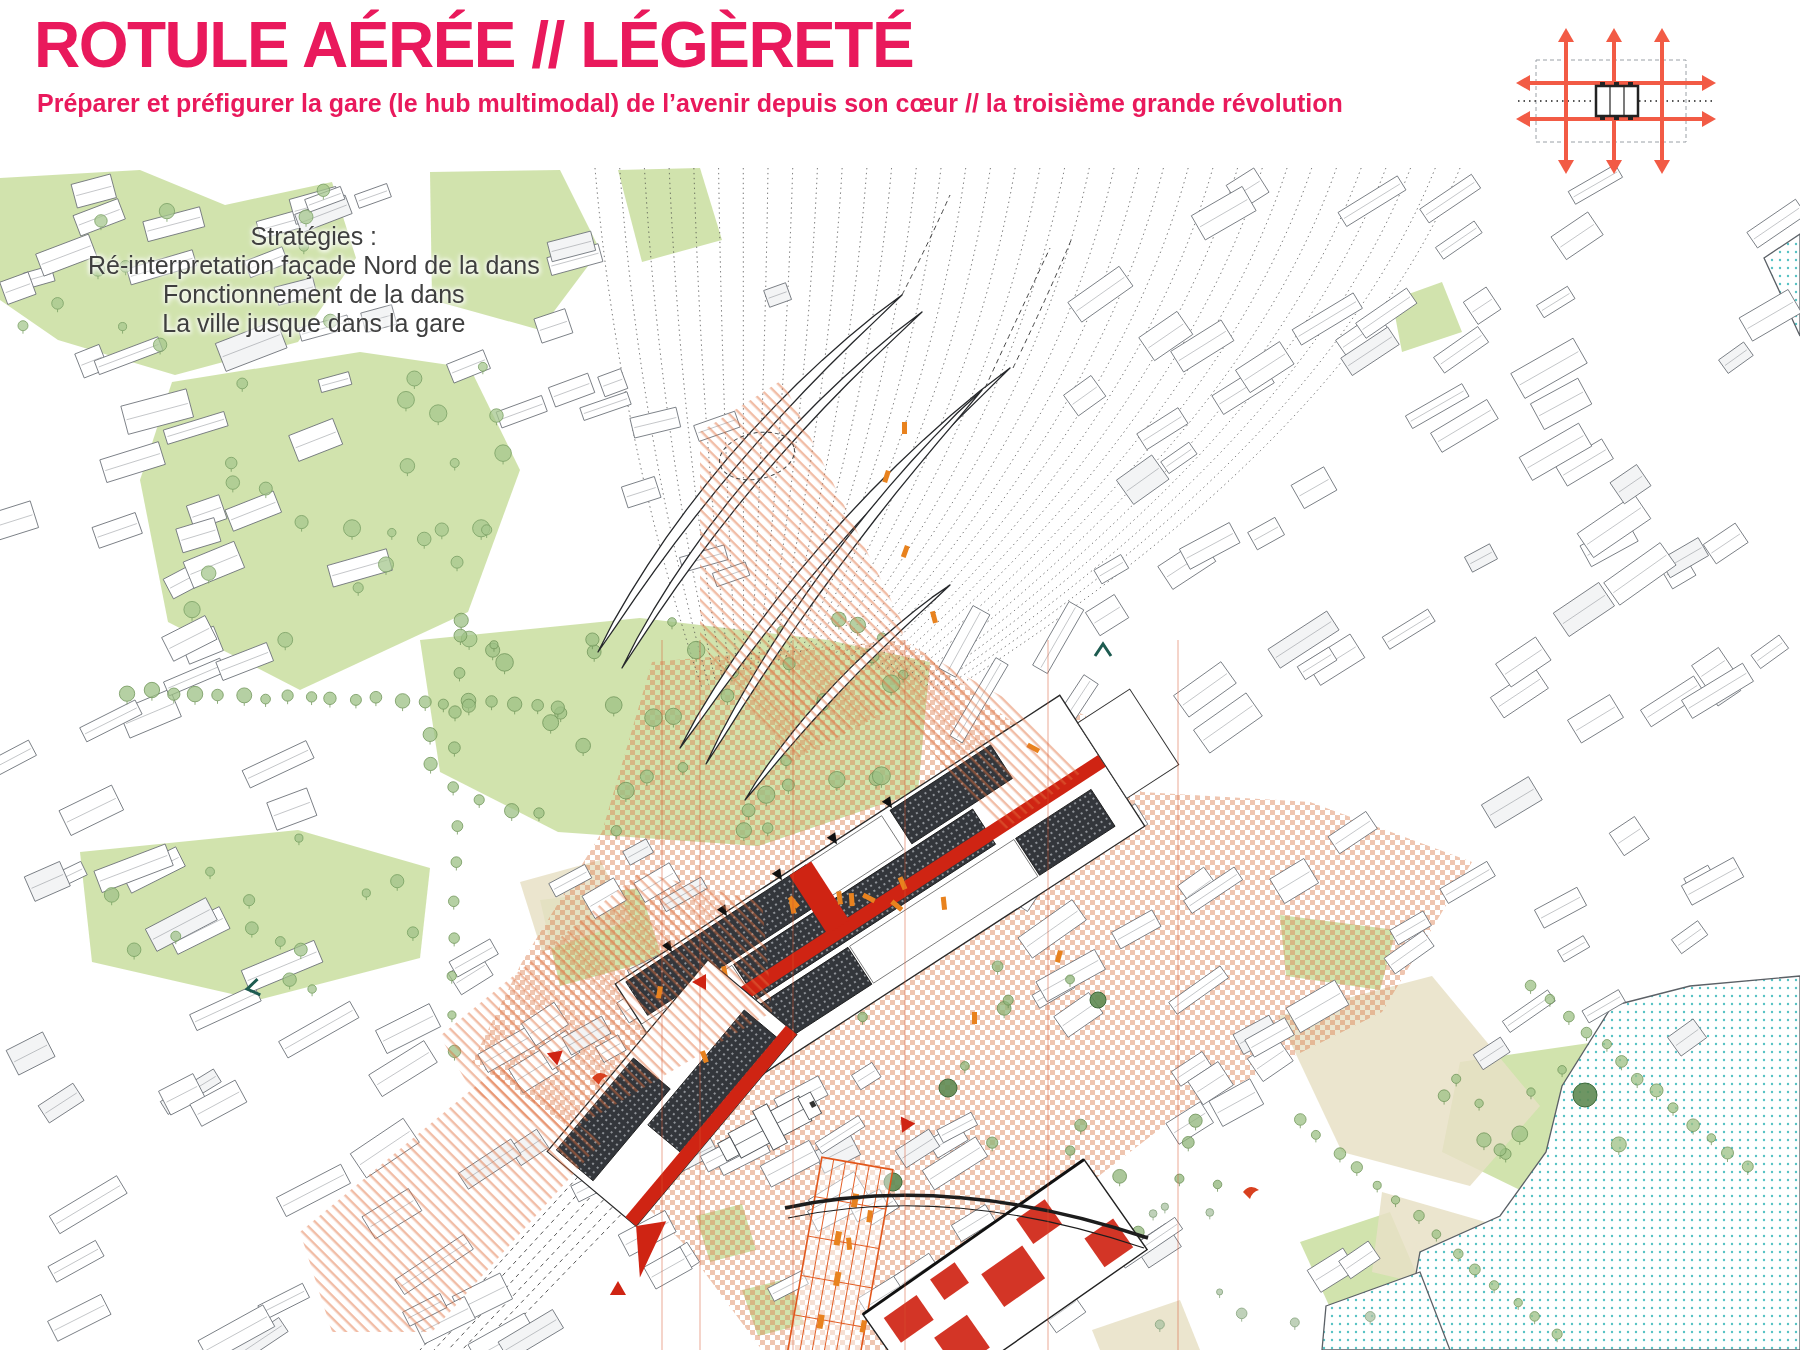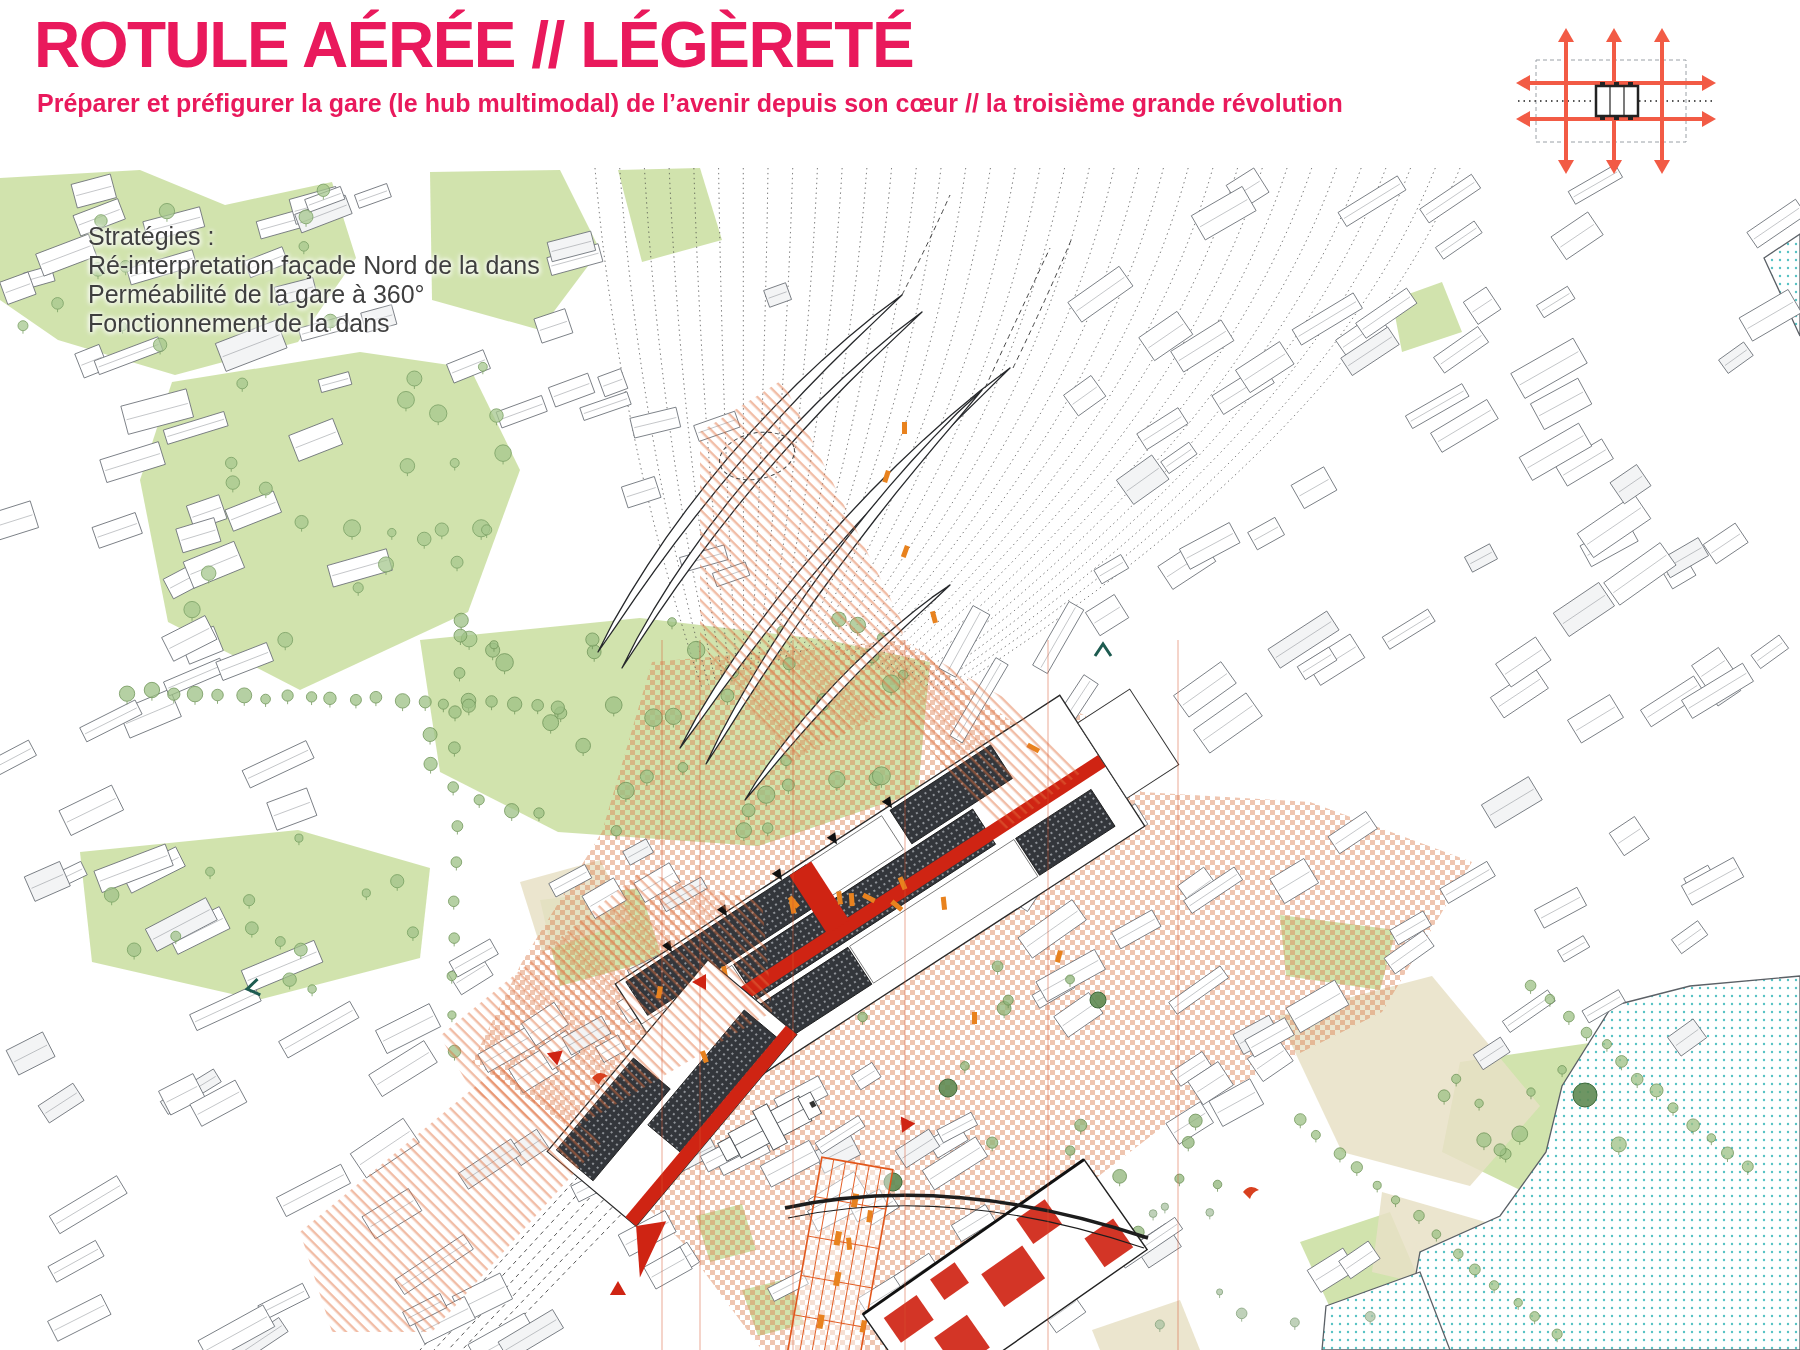--- a/index.html
+++ b/index.html
@@ -5,21 +5,21 @@
   html,body{margin:0;padding:0;background:#fff;}
   .page{position:relative;width:1800px;height:1350px;background:#ffffff;overflow:hidden;
         font-family:"Liberation Sans",sans-serif;}
   #map{position:absolute;left:0;top:0;}
   .title{position:absolute;left:34px;top:12px;font-size:64px;font-weight:700;
          letter-spacing:-1.5px;line-height:1.05;color:var(--accent,#e9195c);white-space:nowrap;}
   .subtitle{position:absolute;left:37px;top:89px;font-size:25px;font-weight:700;
             color:var(--accent,#e9195c);white-space:nowrap;}
   .strategies{position:absolute;left:88px;top:222px;font-size:25px;color:#3f3f3f;
               line-height:29px;text-shadow:0 0 4px #fff,0 0 7px #fff,1px 1px 5px #fff;}
-  .strategies div{white-space:nowrap;}
+  .strategies div{white-space:nowrap;text-align:center;}
   .legend-icon{position:absolute;right:76px;top:26px;width:214px;height:150px;}
 </style>
 </head>
 <body>
 
 <div class="page">
 
   <svg id="map" width="1800" height="1350" viewBox="0 0 1800 1350">
     <defs>
       <pattern id="waterDots" width="8" height="8" patternUnits="userSpaceOnUse">
@@ -1589,22 +1589,22 @@
         <ellipse cx="0" cy="0" rx="38" ry="23" fill="none" stroke="#444" stroke-width="1" stroke-dasharray="4 3" transform="translate(757,456) rotate(-12)"></ellipse>
       </g>
     </svg>
 
   <div class="title">ROTULE AÉRÉE // LÉGÈRETÉ</div>
   <div class="subtitle">Préparer et préfigurer la gare (le hub multimodal) de l’avenir depuis son cœur // la troisième grande révolution</div>
 
   <div class="strategies">
     <div>Stratégies :</div>
     <div>Ré-interpretation façade Nord de la dans</div>
-    <div>Perméabilité de la gare à 360°</div>
     <div>Fonctionnement de la dans</div>
+    <div>La ville jusque dans la gare</div>
   </div>
 
   <svg class="legend-icon" viewBox="0 0 214 150">
     <rect x="26" y="34" width="150" height="82" fill="none" stroke="#9aa0a6" stroke-width="1" stroke-dasharray="4 3"></rect>
     <line x1="8" y1="75" x2="206" y2="75" stroke="#555" stroke-width="2" stroke-dasharray="1.5 4"></line>
     <g stroke="var(--arrow,#f25b45)" stroke-width="4" fill="var(--arrow,#f25b45)">
       <line x1="56" y1="14" x2="56" y2="136"></line>
         <polygon points="56,2 48,16 64,16" stroke="none"></polygon>
         <polygon points="56,148 48,134 64,134" stroke="none"></polygon>
       <line x1="104" y1="14" x2="104" y2="136"></line>

